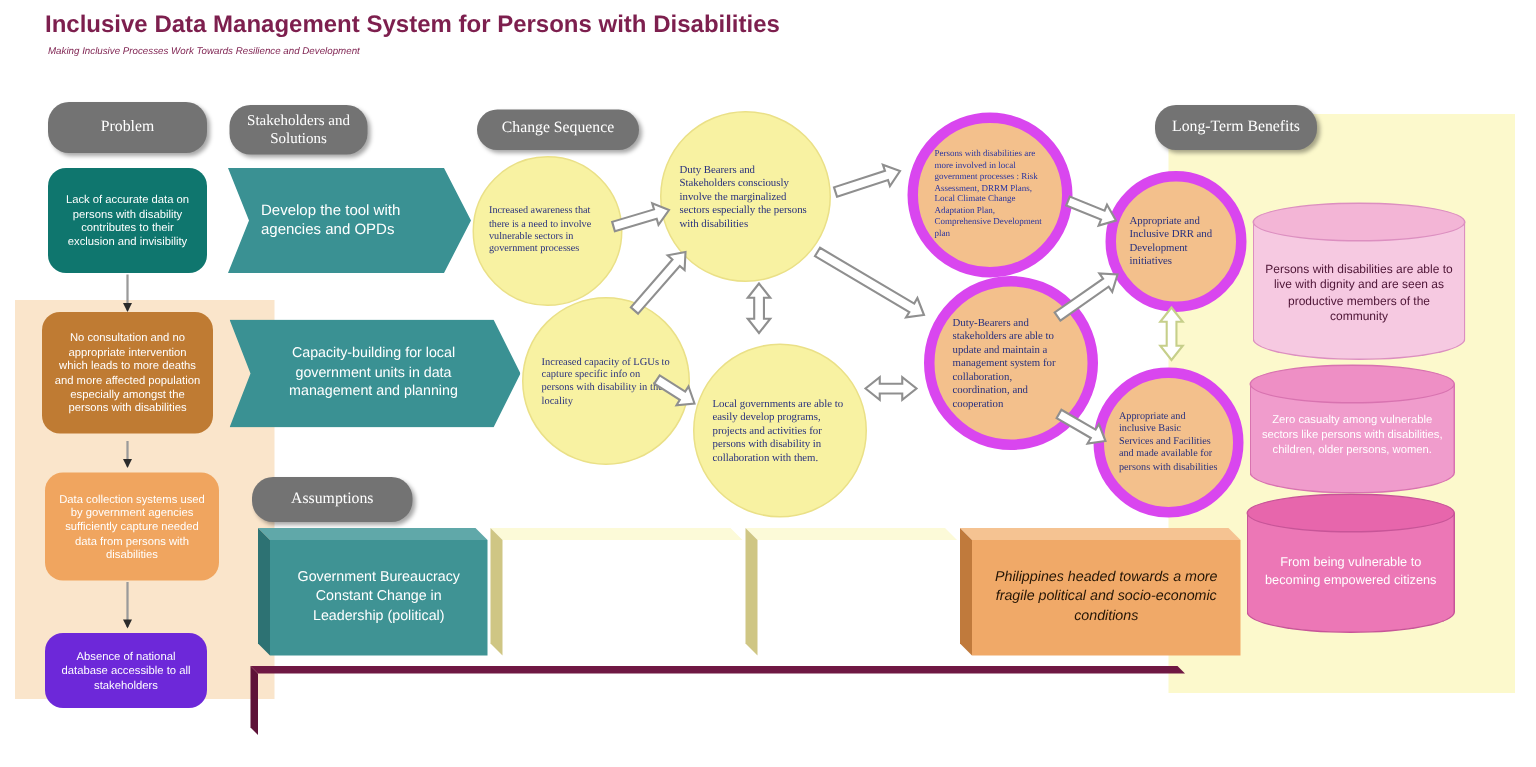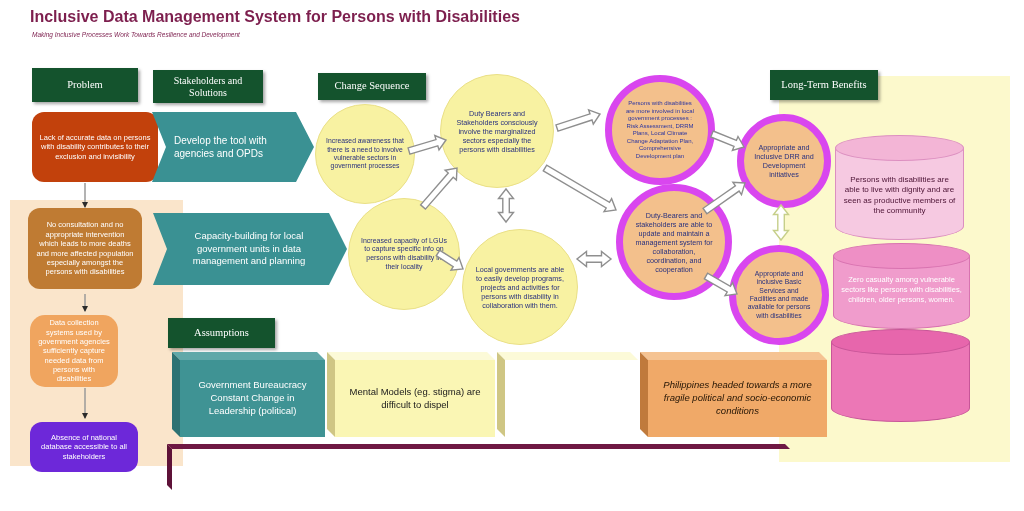--- a/index.html
+++ b/index.html
@@ -4,32 +4,32 @@
 <style>
   html,body{margin:0;padding:0;}
   body{width:1024px;height:511px;position:relative;background:#ffffff;
        font-family:"Liberation Sans", sans-serif;overflow:hidden;}
   
   .panel{position:absolute;}
   
   .title{position:absolute;left:30px;top:8px;width:560px;font-size:16px;font-weight:bold;color:#7D1F4E;}
   .subtitle{position:absolute;left:32px;top:31px;width:400px;font-size:6.5px;font-style:italic;color:#7D1F4E;}
   
-  .hd{position:absolute;background:#14532d;color:#ffffff;display:flex;align-items:center;justify-content:center;
+  .hd{position:absolute;background:#737373;color:#ffffff;display:flex;align-items:center;justify-content:center;
       text-align:center;font-family:"Liberation Serif", serif;font-size:10.5px;line-height:1.15;
-      box-shadow:2px 2px 3px rgba(0,0,0,0.35);padding:2px 4px;box-sizing:border-box;}
+      box-shadow:2px 2px 3px rgba(0,0,0,0.35);padding:2px 4px;box-sizing:border-box;border-radius:14px;}
   
   .pbox{position:absolute;border-radius:12px;color:#ffffff;display:flex;align-items:center;justify-content:center;
         text-align:center;font-size:7.5px;line-height:1.25;padding:4px 7px;box-sizing:border-box;}
   
   .chev{position:absolute;background:#3A9193;color:#ffffff;display:flex;align-items:center;
         box-sizing:border-box;clip-path:polygon(0 0,calc(100% - 18px) 0,100% 50%,calc(100% - 18px) 100%,0 100%,14px 50%);}
   
   .circ{position:absolute;border-radius:50%;display:flex;align-items:center;justify-content:center;
-        text-align:center;box-sizing:border-box;color:#28307E;line-height:1.25;}
+        text-align:left;box-sizing:border-box;color:#28307E;line-height:1.25;font-family:Liberation Serif, serif;}
   .circ-y{background:#F8F2A2;border:1px solid #EAE087;}
   .circ-o{background:#F3C08C;border:7px solid #d946ef;}
   
   .cyl{position:absolute;}
   .cyl-top{position:absolute;left:0;right:0;top:0;height:26px;border-radius:50%;
            background:var(--top);border:1.5px solid var(--bd);box-sizing:border-box;}
   .cyl-body{position:absolute;left:0;right:0;top:13px;bottom:0;background:var(--body);
             border:1.5px solid var(--bd);border-top:none;border-radius:0 0 50% 50% / 0 0 14px 14px;box-sizing:border-box;}
   .cyl-text{position:absolute;left:7px;right:7px;top:24px;bottom:8px;display:flex;align-items:center;
             justify-content:center;text-align:center;color:var(--tx);line-height:1.3;}
@@ -51,40 +51,40 @@
 
 <div class="panel" style="left:10px;top:200px;width:173px;height:266px;background:#FAE5CB;"></div>
 <div class="panel" style="left:779px;top:76px;width:231px;height:386px;background:#FCF9CC;"></div>
 
 <div class="title">Inclusive Data Management System for Persons with Disabilities</div>
 <div class="subtitle">Making Inclusive Processes Work Towards Resilience and Development</div>
 
 <div class="hd" style="left:32px;top:68px;width:106px;height:34px;">
     <span>Problem</span>
   </div>
-<div class="hd" style="left:153px;top:70px;width:110px;height:33px;font-size:10px;">
+<div class="hd" style="left:153px;top:70px;width:92px;height:33px;font-size:10px;">
     <span>Stakeholders and Solutions</span>
   </div>
 <div class="hd" style="left:318px;top:73px;width:108px;height:27px;">
     <span>Change Sequence</span>
   </div>
 <div class="hd" style="left:770px;top:70px;width:108px;height:30px;">
     <span>Long-Term Benefits</span>
   </div>
 <div class="hd" style="left:168px;top:318px;width:107px;height:30px;">
     <span>Assumptions</span>
   </div>
 
-<div class="pbox" style="left:32px;top:112px;width:126px;height:70px;background:#c2410c;align-items:center;">
+<div class="pbox" style="left:32px;top:112px;width:106px;height:70px;background:#0f766e;align-items:center;">
     <span>Lack of accurate data on persons with disability contributes to their exclusion and invisibility</span>
   </div>
 <div class="pbox" style="left:28px;top:208px;width:114px;height:81px;background:#BF7B33;">
     <span>No consultation and no appropriate intervention which leads to more deaths and more affected population especially amongst the persons with disabilities</span>
   </div>
-<div class="pbox" style="left:30px;top:315px;width:88px;height:72px;background:#F0A55F;border-radius:15px;">
+<div class="pbox" style="left:30px;top:315px;width:116px;height:72px;background:#F0A55F;">
     <span>Data collection systems used by government agencies sufficiently capture needed data from persons with disabilities</span>
   </div>
 <div class="pbox" style="left:30px;top:422px;width:108px;height:50px;background:#6d28d9;">
     <span>Absence of national database accessible to all stakeholders</span>
   </div>
 
 <div class="chev" style="left:152px;top:112px;width:162px;height:70px;padding:6px 30px 6px 22px;font-size:10px;line-height:1.3;">
   <span>Develop the tool with agencies and OPDs</span>
   </div>
 <div class="chev" style="left:153px;top:213px;width:194px;height:72px;padding:6px 26px 6px 24px;font-size:9.5px;line-height:1.3;justify-content:center;text-align:center;">
@@ -110,52 +110,52 @@
 <div class="circ circ-o" style="left:616px;top:184px;width:116px;height:116px;font-size:7.2px;padding:12px;">
   <span>Duty-Bearers and stakeholders are able to update and maintain a management system for collaboration, coordination, and cooperation</span>
   </div>
 <div class="circ circ-o" style="left:737px;top:114px;width:94px;height:94px;font-size:7.2px;padding:9px;">
   <span>Appropriate and Inclusive DRR and Development initiatives</span>
   </div>
 <div class="circ circ-o" style="left:729px;top:245px;width:100px;height:100px;font-size:6.8px;padding:10px;">
   <span>Appropriate and inclusive Basic Services and Facilities and made available for persons with disabilities</span>
   </div>
 
-<div class="cyl" style="left:835px;top:135px;width:129px;height:105px;--top:#F3B5D6;--body:#F6C9E1;--bd:#DC8FC0;--tx:#4D1435;font-size:8px;">
+<div class="cyl" style="left:835px;top:135px;width:142px;height:105px;--top:#F3B5D6;--body:#F6C9E1;--bd:#DC8FC0;--tx:#4D1435;font-size:8px;">
   <div class="cyl-body"></div>
     <div class="cyl-top"></div>
   <div class="cyl-text">
       <span>Persons with disabilities are able to live with dignity and are seen as productive members of the community</span>
     </div>
   </div>
 <div class="cyl" style="left:833px;top:243px;width:137px;height:86px;--top:#EE8FC5;--body:#F09CCC;--bd:#D873B0;--tx:#ffffff;font-size:7.5px;">
   <div class="cyl-body"></div>
     <div class="cyl-top"></div>
   <div class="cyl-text" style="top:16px;">
       <span>Zero casualty among vulnerable sectors like persons with disabilities, children, older persons, women.</span>
     </div>
   </div>
 <div class="cyl" style="left:831px;top:329px;width:139px;height:93px;--top:#E766AC;--body:#EC77B6;--bd:#C75598;--tx:#ffffff;font-size:8.5px;">
   <div class="cyl-body"></div>
     <div class="cyl-top"></div>
+  <div class="cyl-text" style="top:18px;">
+      <span>From being vulnerable to becoming empowered citizens</span>
+    </div>
   </div>
 
 <div class="b3" style="left:172px;top:352px;width:153px;height:85px;--main:#3F9394;--top:#60A8A9;--side:#2D7273;--tx:#ffffff;font-size:9.5px;">
   <div class="b3-top"></div>
     <div class="b3-side"></div>
   <div class="b3-main">
       <span>Government Bureaucracy Constant Change in Leadership (political)</span>
     </div>
   </div>
 <div class="b3" style="left:327px;top:352px;width:168px;height:85px;--main:#FAF6B4;--top:#FCFAD8;--side:#CFC684;--tx:#1A1A1A;font-size:9.5px;">
   <div class="b3-top"></div>
     <div class="b3-side"></div>
-  <div class="b3-main">
-      <span>Mental Models (eg. stigma) are difficult to dispel</span>
-    </div>
   </div>
 <div class="b3" style="left:497px;top:352px;width:141px;height:85px;--main:#FAF6B4;--top:#FCFAD8;--side:#CFC684;--tx:#1A1A1A;font-size:9.5px;">
   <div class="b3-top"></div>
     <div class="b3-side"></div>
   </div>
 <div class="b3" style="left:640px;top:352px;width:187px;height:85px;--main:#F0A968;--top:#F5C392;--side:#C07A3C;--tx:#241505;font-size:9.5px;font-style:italic;">
   <div class="b3-top"></div>
     <div class="b3-side"></div>
   <div class="b3-main">
       <span>Philippines headed towards a more fragile political and socio-economic conditions</span>

